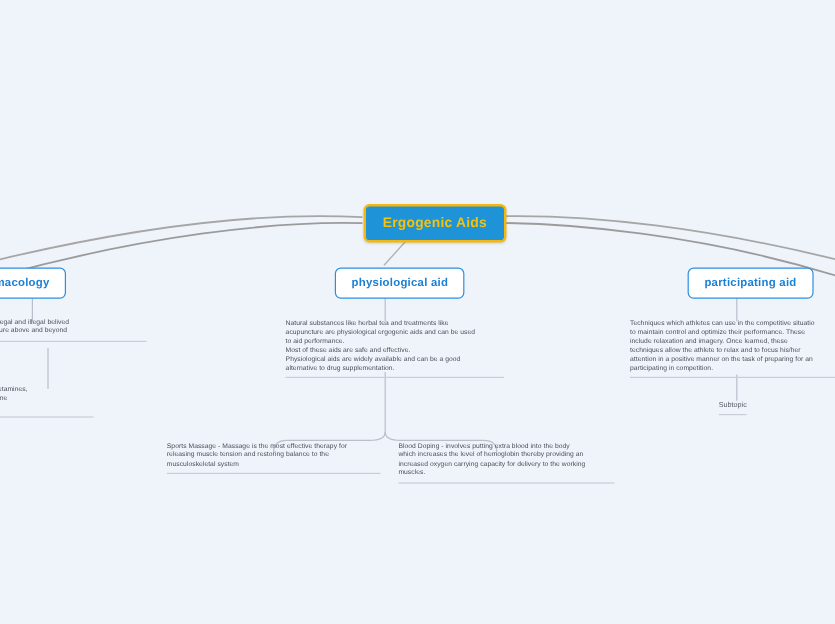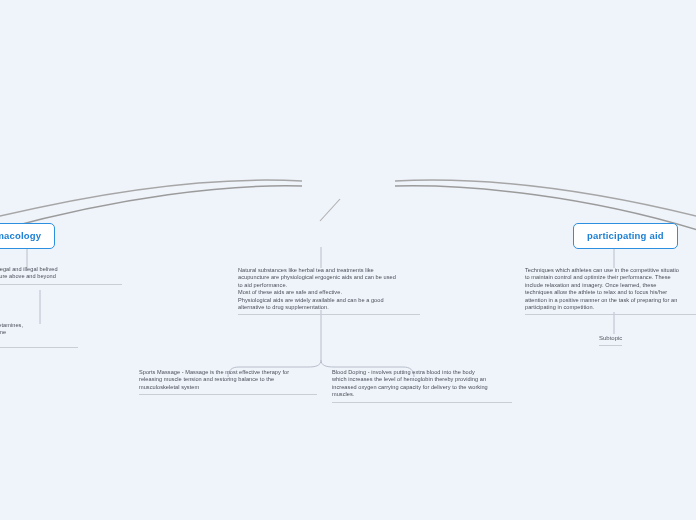--- a/index.html
+++ b/index.html
@@ -97,33 +97,39 @@
 
     <path d="M 321 247 L 321 268" fill="none" stroke="#b8bfcb" stroke-width="1"></path>
     <path d="M 321 310 L 321 352" fill="none" stroke="#b8bfcb" stroke-width="1"></path>
     <path d="M 321 352 L 321 360 C 321 366 315 367 308 367 L 239 367 C 232 367 228 370 228 377" fill="none" stroke="#b8bfcb" stroke-width="1"></path>
     <path d="M 321 360 C 321 366 327 367 334 367 L 403 367 C 410 367 414 370 414 377" fill="none" stroke="#b8bfcb" stroke-width="1"></path>
 
     <path d="M 614 247 L 614 268" fill="none" stroke="#b8bfcb" stroke-width="1"></path>
     <path d="M 614 312 L 614 334" fill="none" stroke="#b8bfcb" stroke-width="1"></path>
   </svg>
 
+  <div class="node node-root" style="left:303px; top:170px;">
+    <span>Ergogenic Aids</span>
+  </div>
 
   <div class="node node-branch" style="left:-40px; top:223px;">
     <span>pharmacology</span>
   </div>
 
   <div class="leaf ruled" style="left:-38px; top:266px; width:160px;">
     <span><p>ng drugs both legal and illegal belived</p><p>r athletic structure above and beyond</p></span>
   </div>
 
   <div class="leaf ruled" style="left:-42px; top:322px; width:120px;">
     <span><p>les of this Amphetamines,</p><p>n Growth Hormone</p><p>olic Steroids</p></span>
   </div>
 
+  <div class="node node-branch" style="left:279px; top:223px;">
+    <span>physiological aid</span>
+  </div>
 
   <div class="leaf ruled" style="left:238px; top:267px; width:182px;">
     <span><p>Natural substances like herbal tea and treatments like</p><p>acupuncture are physiological ergogenic aids and can be used</p><p>to aid performance.</p><p>Most of these aids are safe and effective.</p><p>Physiological aids are widely available and can be a good</p><p>alternative to drug supplementation.</p></span>
   </div>
 
   <div class="leaf ruled" style="left:139px; top:369px; width:178px;">
     <span><p>Sports Massage - Massage is the most effective therapy for</p><p>releasing muscle tension and restoring balance to the</p><p>musculoskeletal system</p></span>
   </div>
 
   <div class="leaf ruled" style="left:332px; top:369px; width:180px;">

